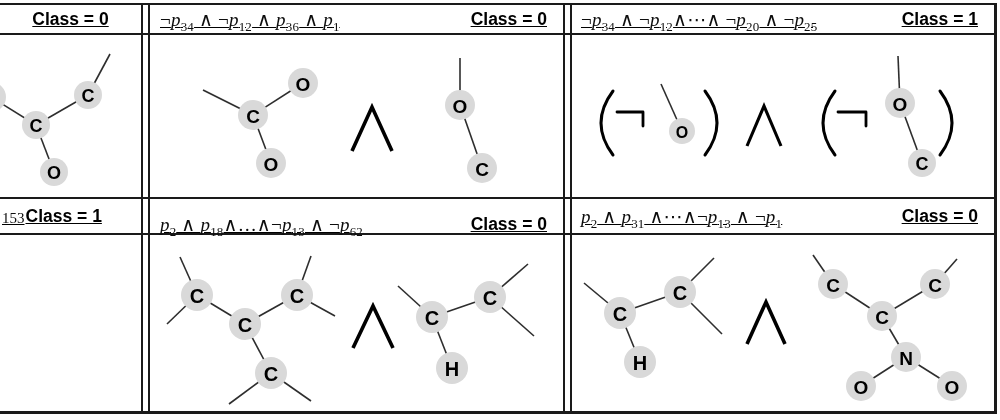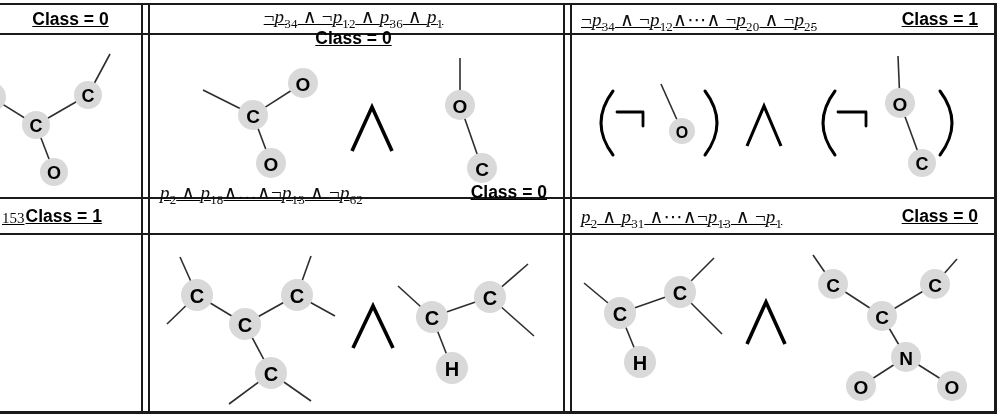--- a/index.html
+++ b/index.html
@@ -31,34 +31,34 @@
   <div class="border-line" style="left:0;top:411px;width:997px;height:3px;"></div>
   <div class="border-line" style="left:141px;top:3px;width:2px;height:410px;"></div>
   <div class="border-line" style="left:148px;top:3px;width:2px;height:410px;"></div>
   <div class="border-line" style="left:563px;top:3px;width:2px;height:410px;"></div>
   <div class="border-line" style="left:570px;top:3px;width:2px;height:410px;"></div>
   <div class="border-line" style="left:994px;top:3px;width:3px;height:410px;"></div>
 
   <div class="cell-header centered" style="left:0;top:5px;width:141px;height:28px;">
     <span class="class-label">Class = 0</span>
   </div>
-  <div class="cell-header split" style="left:150px;top:5px;width:413px;height:28px;padding:0 16px 0 10px;flex-direction:column;">
+  <div class="cell-header split" style="left:150px;top:5px;width:413px;height:28px;padding:0 16px 0 10px;">
     <span class="formula">¬<i>p</i><sub>34</sub> ∧ ¬<i>p</i><sub>12</sub> ∧ <i>p</i><sub>36</sub> ∧ <i>p</i><sub>1</sub></span>
     <span class="class-label">Class = 0</span>
   </div>
   <div class="cell-header split" style="left:572px;top:5px;width:422px;height:28px;padding:0 16px 0 9px;justify-content:space-between;">
     <span class="formula">¬<i>p</i><sub>34</sub> ∧ ¬<i>p</i><sub>12</sub>∧⋯∧ ¬<i>p</i><sub>20</sub> ∧ ¬<i>p</i><sub>25</sub></span>
     <span class="class-label">Class = 1</span>
   </div>
 
   <div class="cell-header leftpair" style="left:0;top:200px;width:141px;height:32px;padding-left:2px;">
     <span class="formula-fragment">153</span>
     <span class="class-label">Class = 1</span>
   </div>
-  <div class="cell-header split" style="left:150px;top:184px;width:413px;height:16px;padding:0 16px 0 10px;text-align:right;">
+  <div class="cell-header split" style="left:150px;top:216px;width:413px;height:16px;padding:0 16px 0 10px;text-align:right;">
     <span class="formula"><i>p</i><sub>2</sub> ∧ <i>p</i><sub>18</sub>∧…∧¬<i>p</i><sub>13</sub> ∧ ¬<i>p</i><sub>62</sub></span>
     <span class="class-label">Class = 0</span>
   </div>
   <div class="cell-header split" style="left:572px;top:200px;width:422px;height:32px;padding:0 16px 0 9px;">
     <span class="formula"><i>p</i><sub>2</sub> ∧ <i>p</i><sub>31</sub> ∧⋯∧¬<i>p</i><sub>13</sub> ∧ ¬<i>p</i><sub>1</sub></span>
     <span class="class-label">Class = 0</span>
   </div>
 
   <svg id="figure-layer" width="1000" height="420" viewBox="0 0 1000 420">
       <g>

